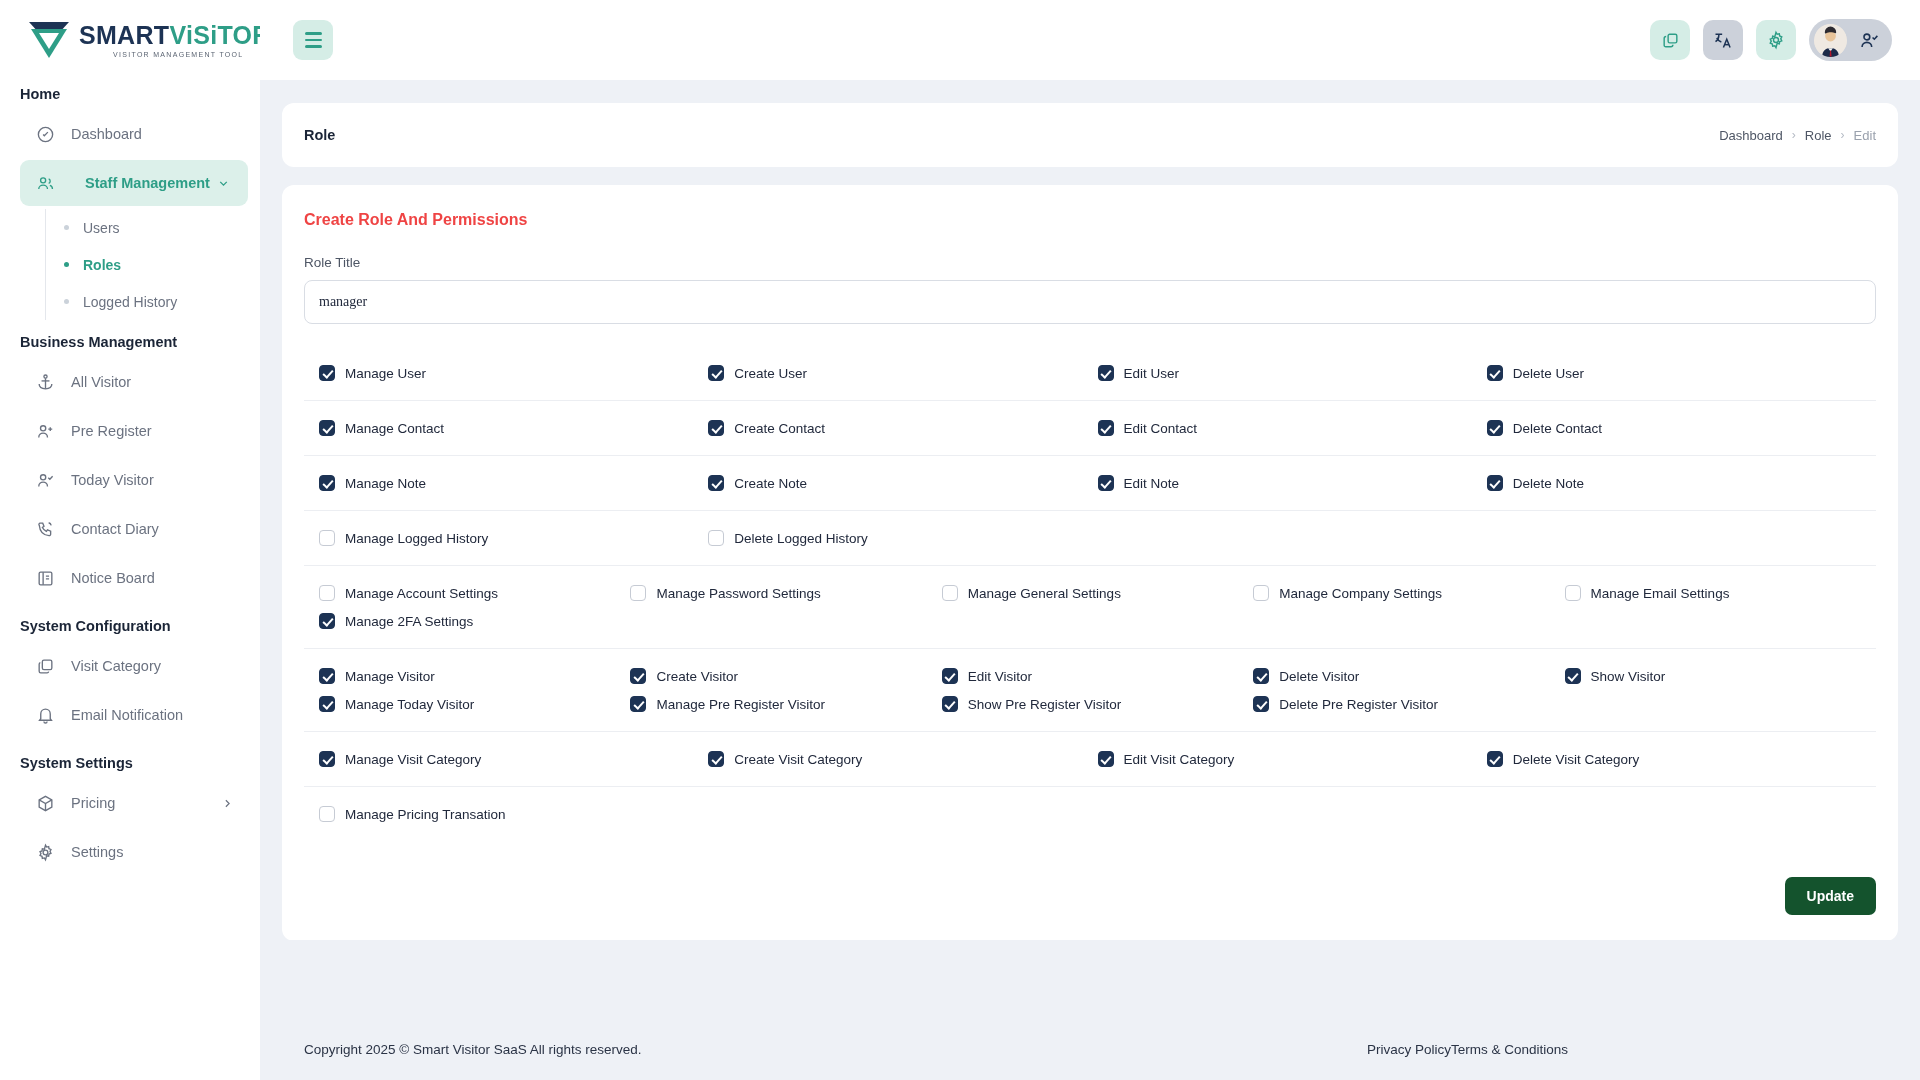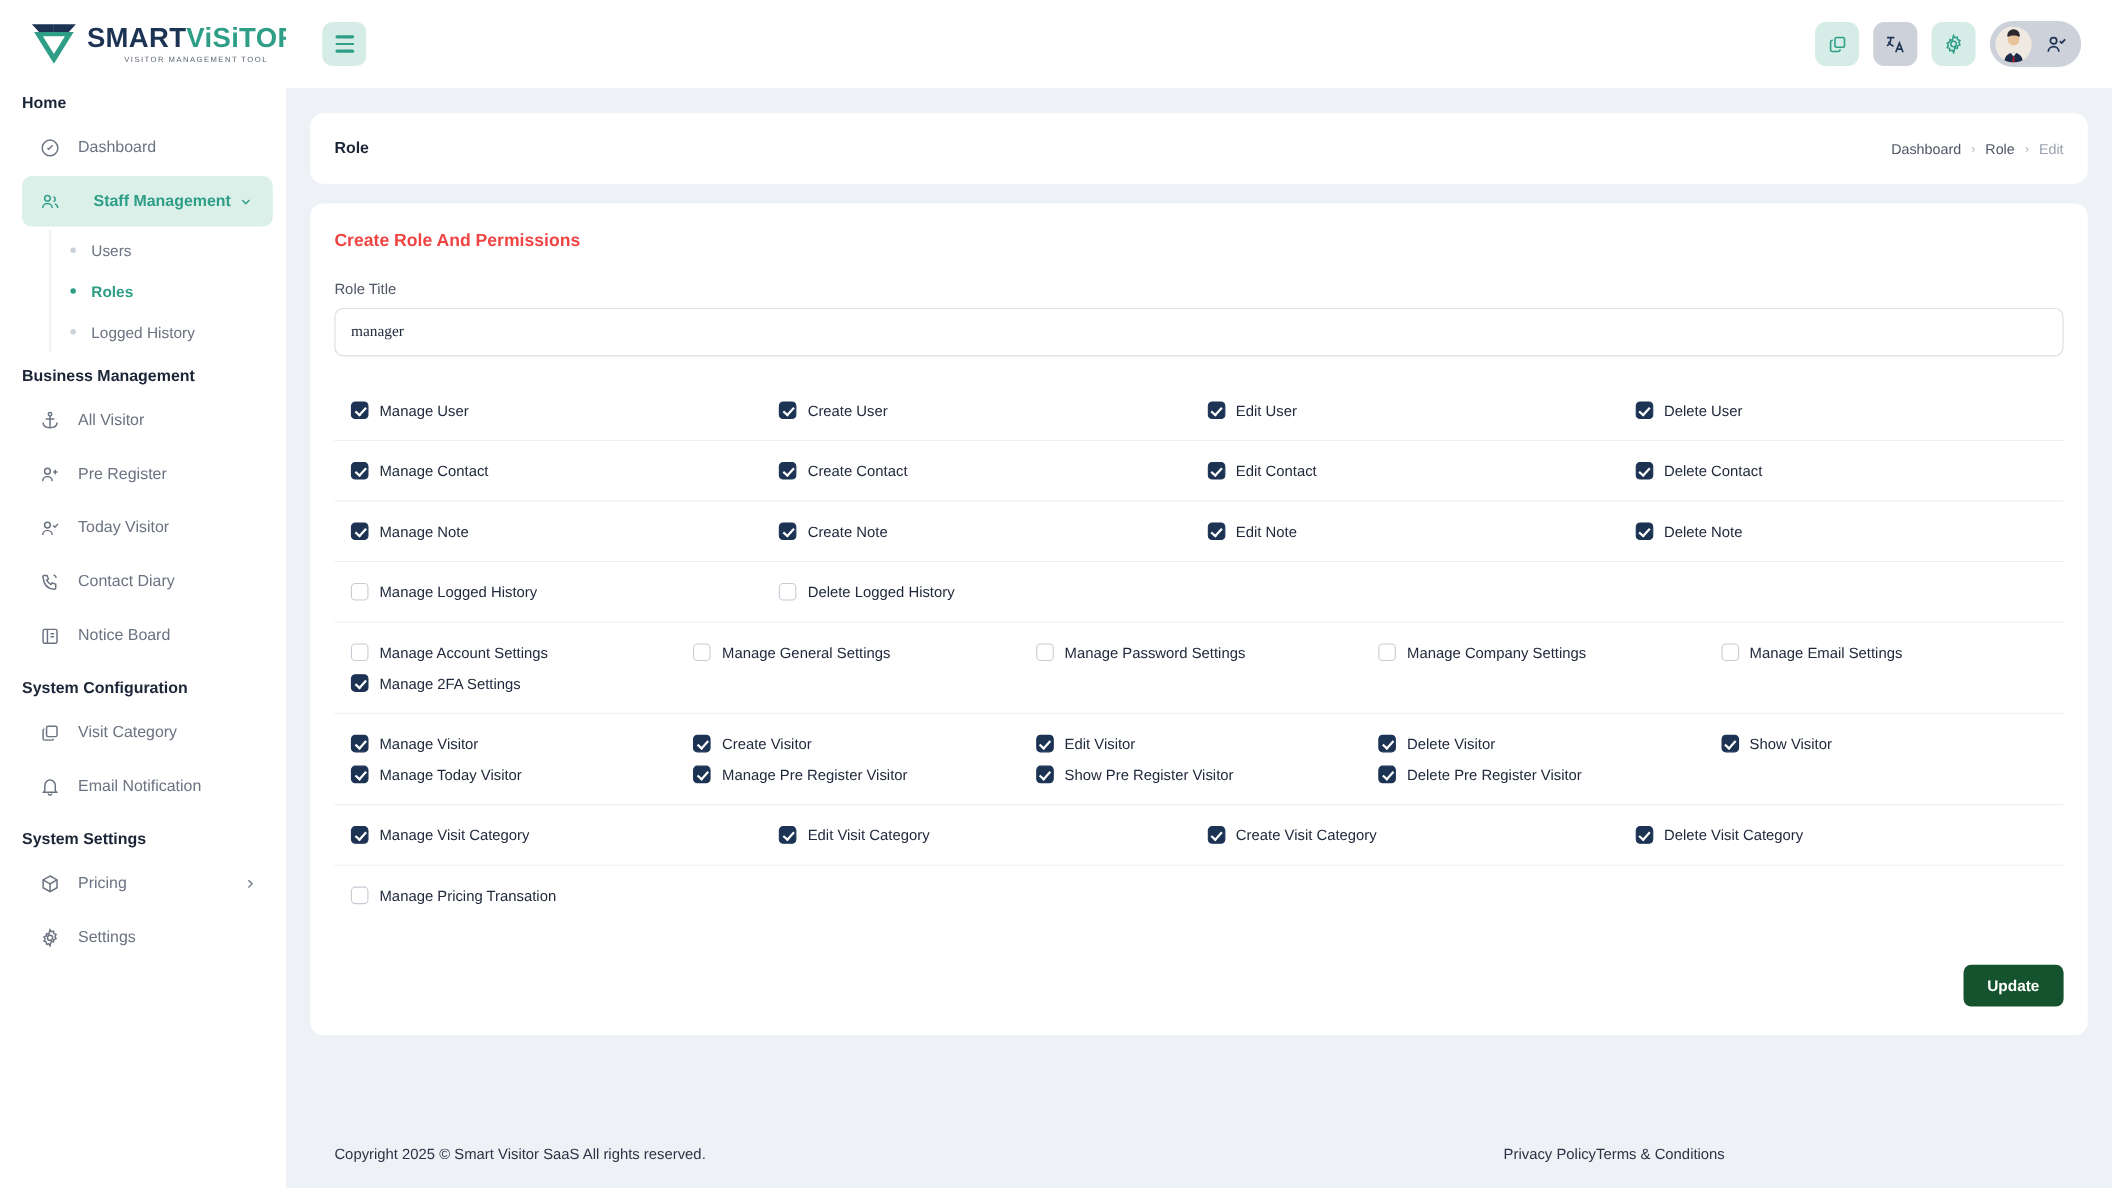--- a/index.html
+++ b/index.html
@@ -152,21 +152,21 @@
     background: #e8e4e0;
     overflow: hidden;
     flex: none;
     position: relative;
   }
 
   
   #main {
     position: absolute;
     top: 80px; left: 260px;
-    width: 1660px; height: 1000px;
+    width: 1660px; height: 860px;
     background: #eef1f6;
     overflow: hidden;
   }
   .card {
     background: #fff;
     border-radius: 12px;
     margin: 0 22px;
   }
   .page-head {
     margin-top: 23px;
@@ -568,28 +568,28 @@
             <span>Delete Logged History</span>
           </label>
         </div>
         <div class="perm-row">
           <label class="perm-item">
             <span class="cb"></span>
             <span>Manage Account Settings</span>
           </label>
           <label class="perm-item">
             <span class="cb"></span>
+            <span>Manage Password Settings</span>
+          </label>
+          <label class="perm-item">
+            <span class="cb"></span>
             <span>Manage General Settings</span>
           </label>
           <label class="perm-item">
             <span class="cb"></span>
-            <span>Manage Password Settings</span>
-          </label>
-          <label class="perm-item">
-            <span class="cb"></span>
             <span>Manage Company Settings</span>
           </label>
           <label class="perm-item">
             <span class="cb"></span>
             <span>Manage Email Settings</span>
           </label>
           <label class="perm-item">
             <span class="cb on"></span>
             <span>Manage 2FA Settings</span>
           </label>
@@ -632,25 +632,25 @@
             <span>Delete Pre Register Visitor</span>
           </label>
         </div>
         <div class="perm-row cols4">
           <label class="perm-item">
             <span class="cb on"></span>
             <span>Manage Visit Category</span>
           </label>
           <label class="perm-item">
             <span class="cb on"></span>
+            <span>Create Visit Category</span>
+          </label>
+          <label class="perm-item">
+            <span class="cb on"></span>
             <span>Edit Visit Category</span>
-          </label>
-          <label class="perm-item">
-            <span class="cb on"></span>
-            <span>Create Visit Category</span>
           </label>
           <label class="perm-item">
             <span class="cb on"></span>
             <span>Delete Visit Category</span>
           </label>
         </div>
         <div class="perm-row cols4 last">
           <label class="perm-item">
             <span class="cb"></span>
             <span>Manage Pricing Transation</span>

